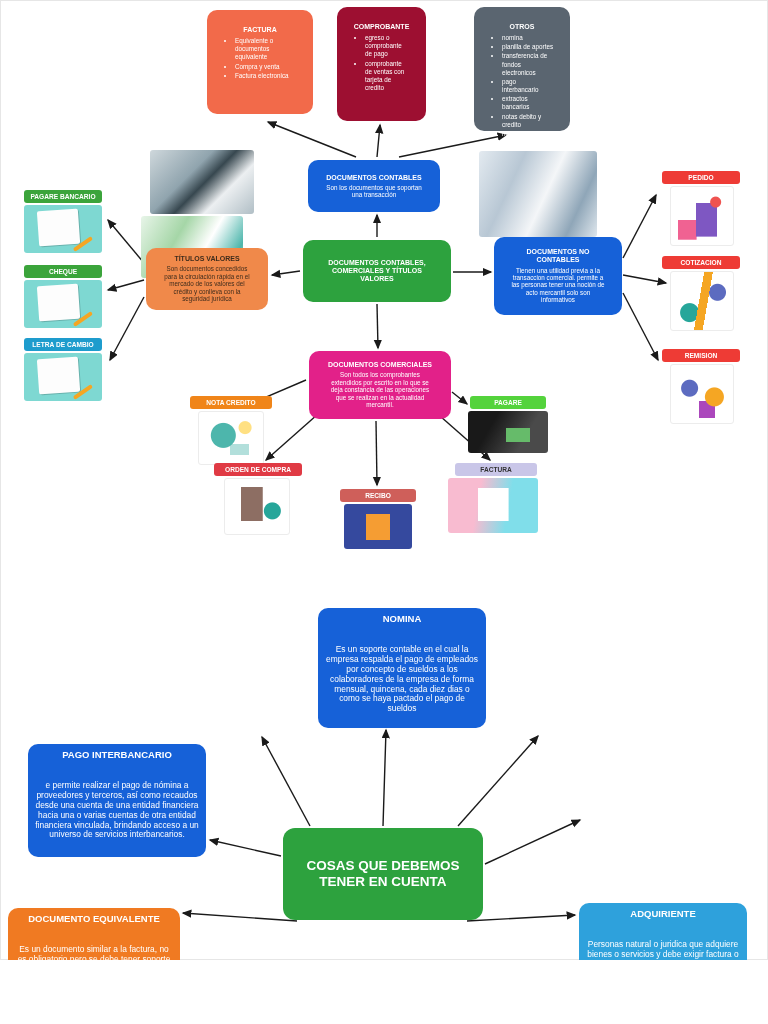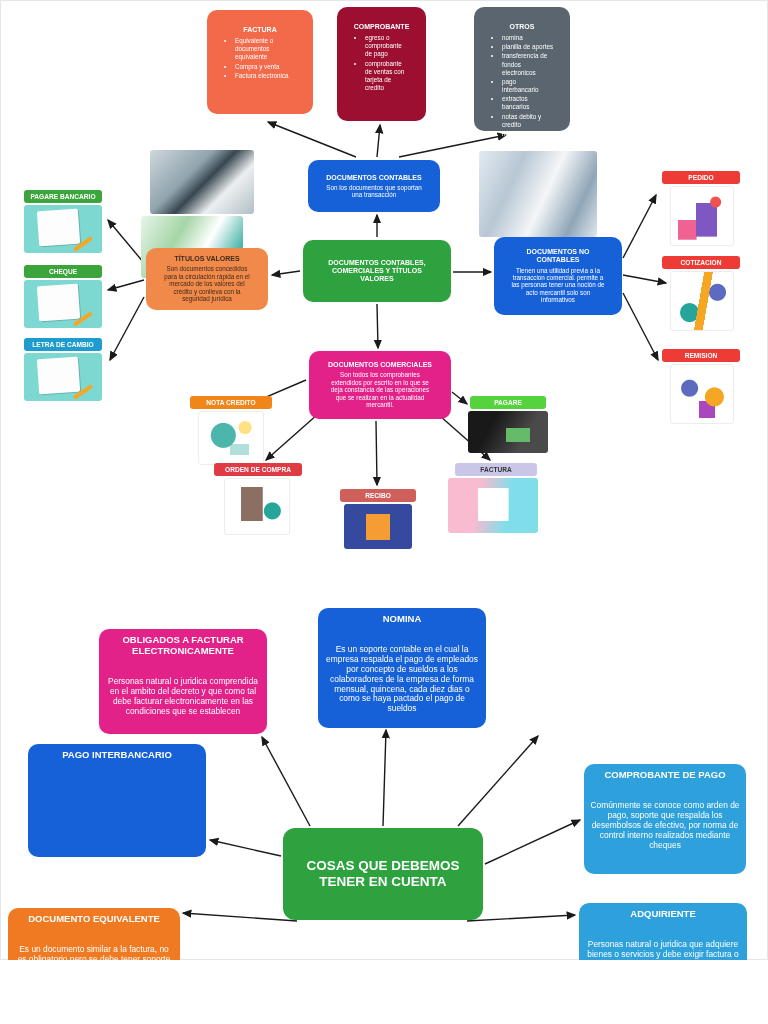--- a/index.html
+++ b/index.html
@@ -208,34 +208,27 @@
   <div class="il il-factura" style="left:448px;top:478px;width:90px;height:55px;"></div>
 
   <div class="lh lh-bgreen" style="left:470px;top:396px;width:76px;">PAGARE</div>
   <div class="il il-pagare" style="left:468px;top:411px;width:80px;height:42px;"></div>
 
   <div class="node c-blue" style="left:318px;top:608px;width:168px;height:120px;padding:6px;">
     <div class="ttl t-lg">NOMINA</div>
     <div class="desc d-lg">Es un soporte contable en el cual la empresa respalda el pago de empleados por concepto de sueldos a los colaboradores de la empresa de forma mensual, quincena, cada diez dias o como se haya pactado el pago de sueldos</div>
   </div>
 
-  <div class="node c-magenta" style="left:99px;top:629px;width:168px;height:105px;padding:6px;">
-    <div class="ttl t-lg">OBLIGADOS A FACTURAR ELECTRONICAMENTE</div>
-    <div class="desc d-lg">Personas natural o juridica comprendida en el ambito del decreto y que como tal debe facturar electronicamente en las condiciones que se establecen</div>
-  </div>
 
 
   <div class="node c-blue" style="left:28px;top:744px;width:178px;height:113px;padding:6px;">
     <div class="ttl t-lg">PAGO INTERBANCARIO</div>
-  </div>
-
-  <div class="node c-skyblue" style="left:584px;top:764px;width:162px;height:110px;padding:6px;">
-    <div class="ttl t-lg">COMPROBANTE DE PAGO</div>
-    <div class="desc d-lg">Comúnmente se conoce como arden de pago, soporte que respalda los desembolsos de efectivo, por norma de control interno realizados mediante cheques</div>
-  </div>
+    <div class="desc d-lg">e permite realizar el pago de nómina a proveedores y terceros, así como recaudos desde una cuenta de una entidad financiera hacia una o varias cuentas de otra entidad financiera vinculada, brindando acceso a un universo de servicios interbancarios.</div>
+  </div>
+
 
   <div class="node c-green centered" style="left:283px;top:828px;width:200px;height:92px;border-radius:12px;">
     <div class="ttl" style="font-size:13.5px;">COSAS QUE DEBEMOS TENER EN CUENTA</div>
   </div>
 
   <div class="node c-skyblue" style="left:579px;top:903px;width:168px;height:118px;padding:6px;">
     <div class="ttl t-lg">ADQUIRIENTE</div>
     <div class="desc d-lg">Personas natural o juridica que adquiere bienes o servicios y debe exigir factura o documento equivalente y que tratandose de la factura electronica, la recibe, rechaza, cuando sea del caso</div>
   </div>
 

